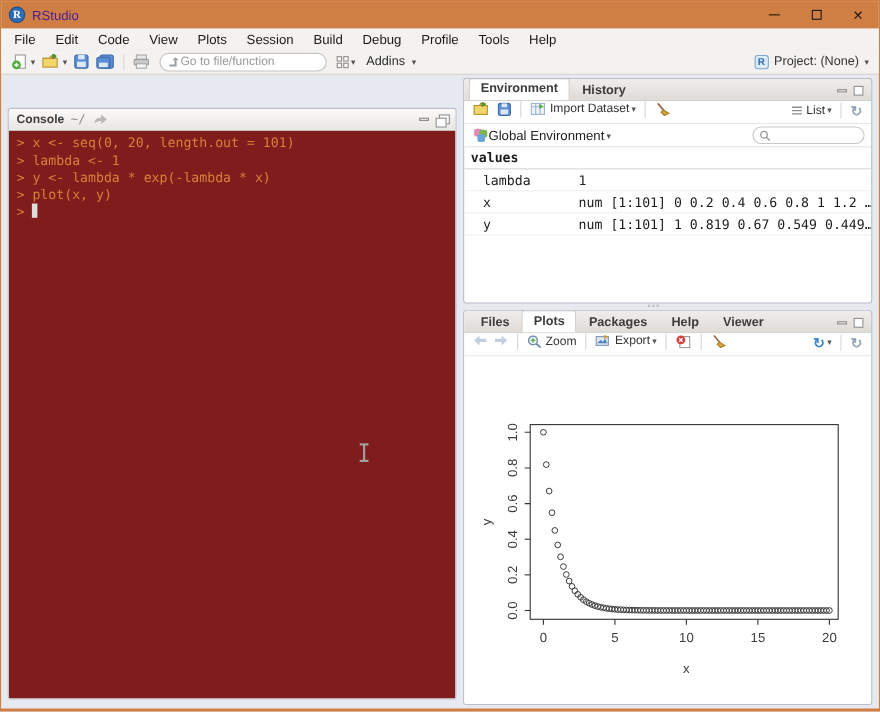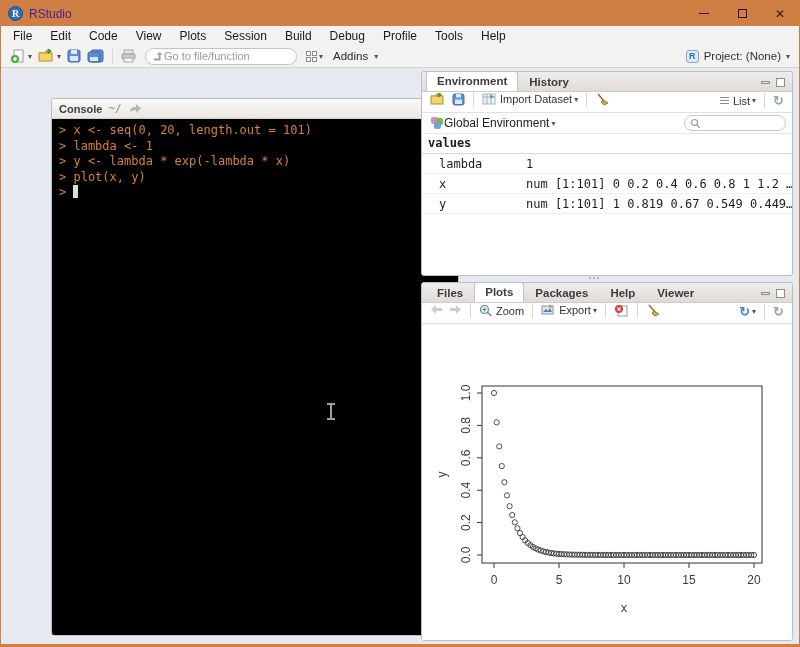--- a/index.html
+++ b/index.html
@@ -51,23 +51,23 @@
   .hdr-icons { margin-left:auto; display:flex; align-items:center; gap:6px; }
   .wbar { width:9px; height:3px; border:1px solid #8d8d8d; background:#e8e8e8; }
   .wsq { width:9px; height:9px; border:1px solid #8d8d8d; background:#fdfdfd; }
   .wrestore { position:relative; width:11px; height:10px; }
   .wrestore::before { content:""; position:absolute; left:3px; top:0; width:8px; height:7px; border:1px solid #8d8d8d; background:#fdfdfd; }
   .wrestore::after { content:""; position:absolute; left:0; top:3px; width:8px; height:7px; border:1px solid #8d8d8d; background:#fdfdfd; }
 
   #source-pane { left:6px; top:3px; width:408px; height:21px; }
   #source-pane .pane-header { border-bottom:none; height:100%; }
 
-  #console-pane { left:6px; top:29px; width:408px; height:538px;margin-left:44px; }
+  #console-pane { left:6px; top:29px; width:408px; height:538px; }
   .console-path { font-size:11px; color:#8a8a8a; margin-left:6px; font-family:"DejaVu Sans Mono", monospace; }
-  .console-body { position:absolute; top:20px; left:0; right:0; bottom:0; background:#000000;
+  .console-body { position:absolute; top:20px; left:0; right:0; bottom:0; background:#7f1d1d;
                   padding:4px 7px; font-family:"DejaVu Sans Mono", monospace; font-size:12px;
                   line-height:15.5px; color:#d6813a; white-space:pre; }
   .cursor { display:inline-block; width:5px; height:13px; background:#dcdcdc; vertical-align:-2px; }
 
   
   .tabbar { height:20px; background:linear-gradient(#efedeb,#dfdbd7); border-bottom:1px solid #cfccc7;
             display:flex; align-items:flex-end; padding-left:4px; }
   .tab { padding:3px 10px 3px; font-size:11.5px; font-weight:bold; color:#3c3c3c; border:1px solid transparent; border-bottom:none; }
   .tab.active { background:#fff; border-color:#c6c2bd; border-radius:3px 3px 0 0; height:20px; }
   .tabbar .hdr-icons { margin-left:auto; margin-bottom:4px; padding-right:7px; }

